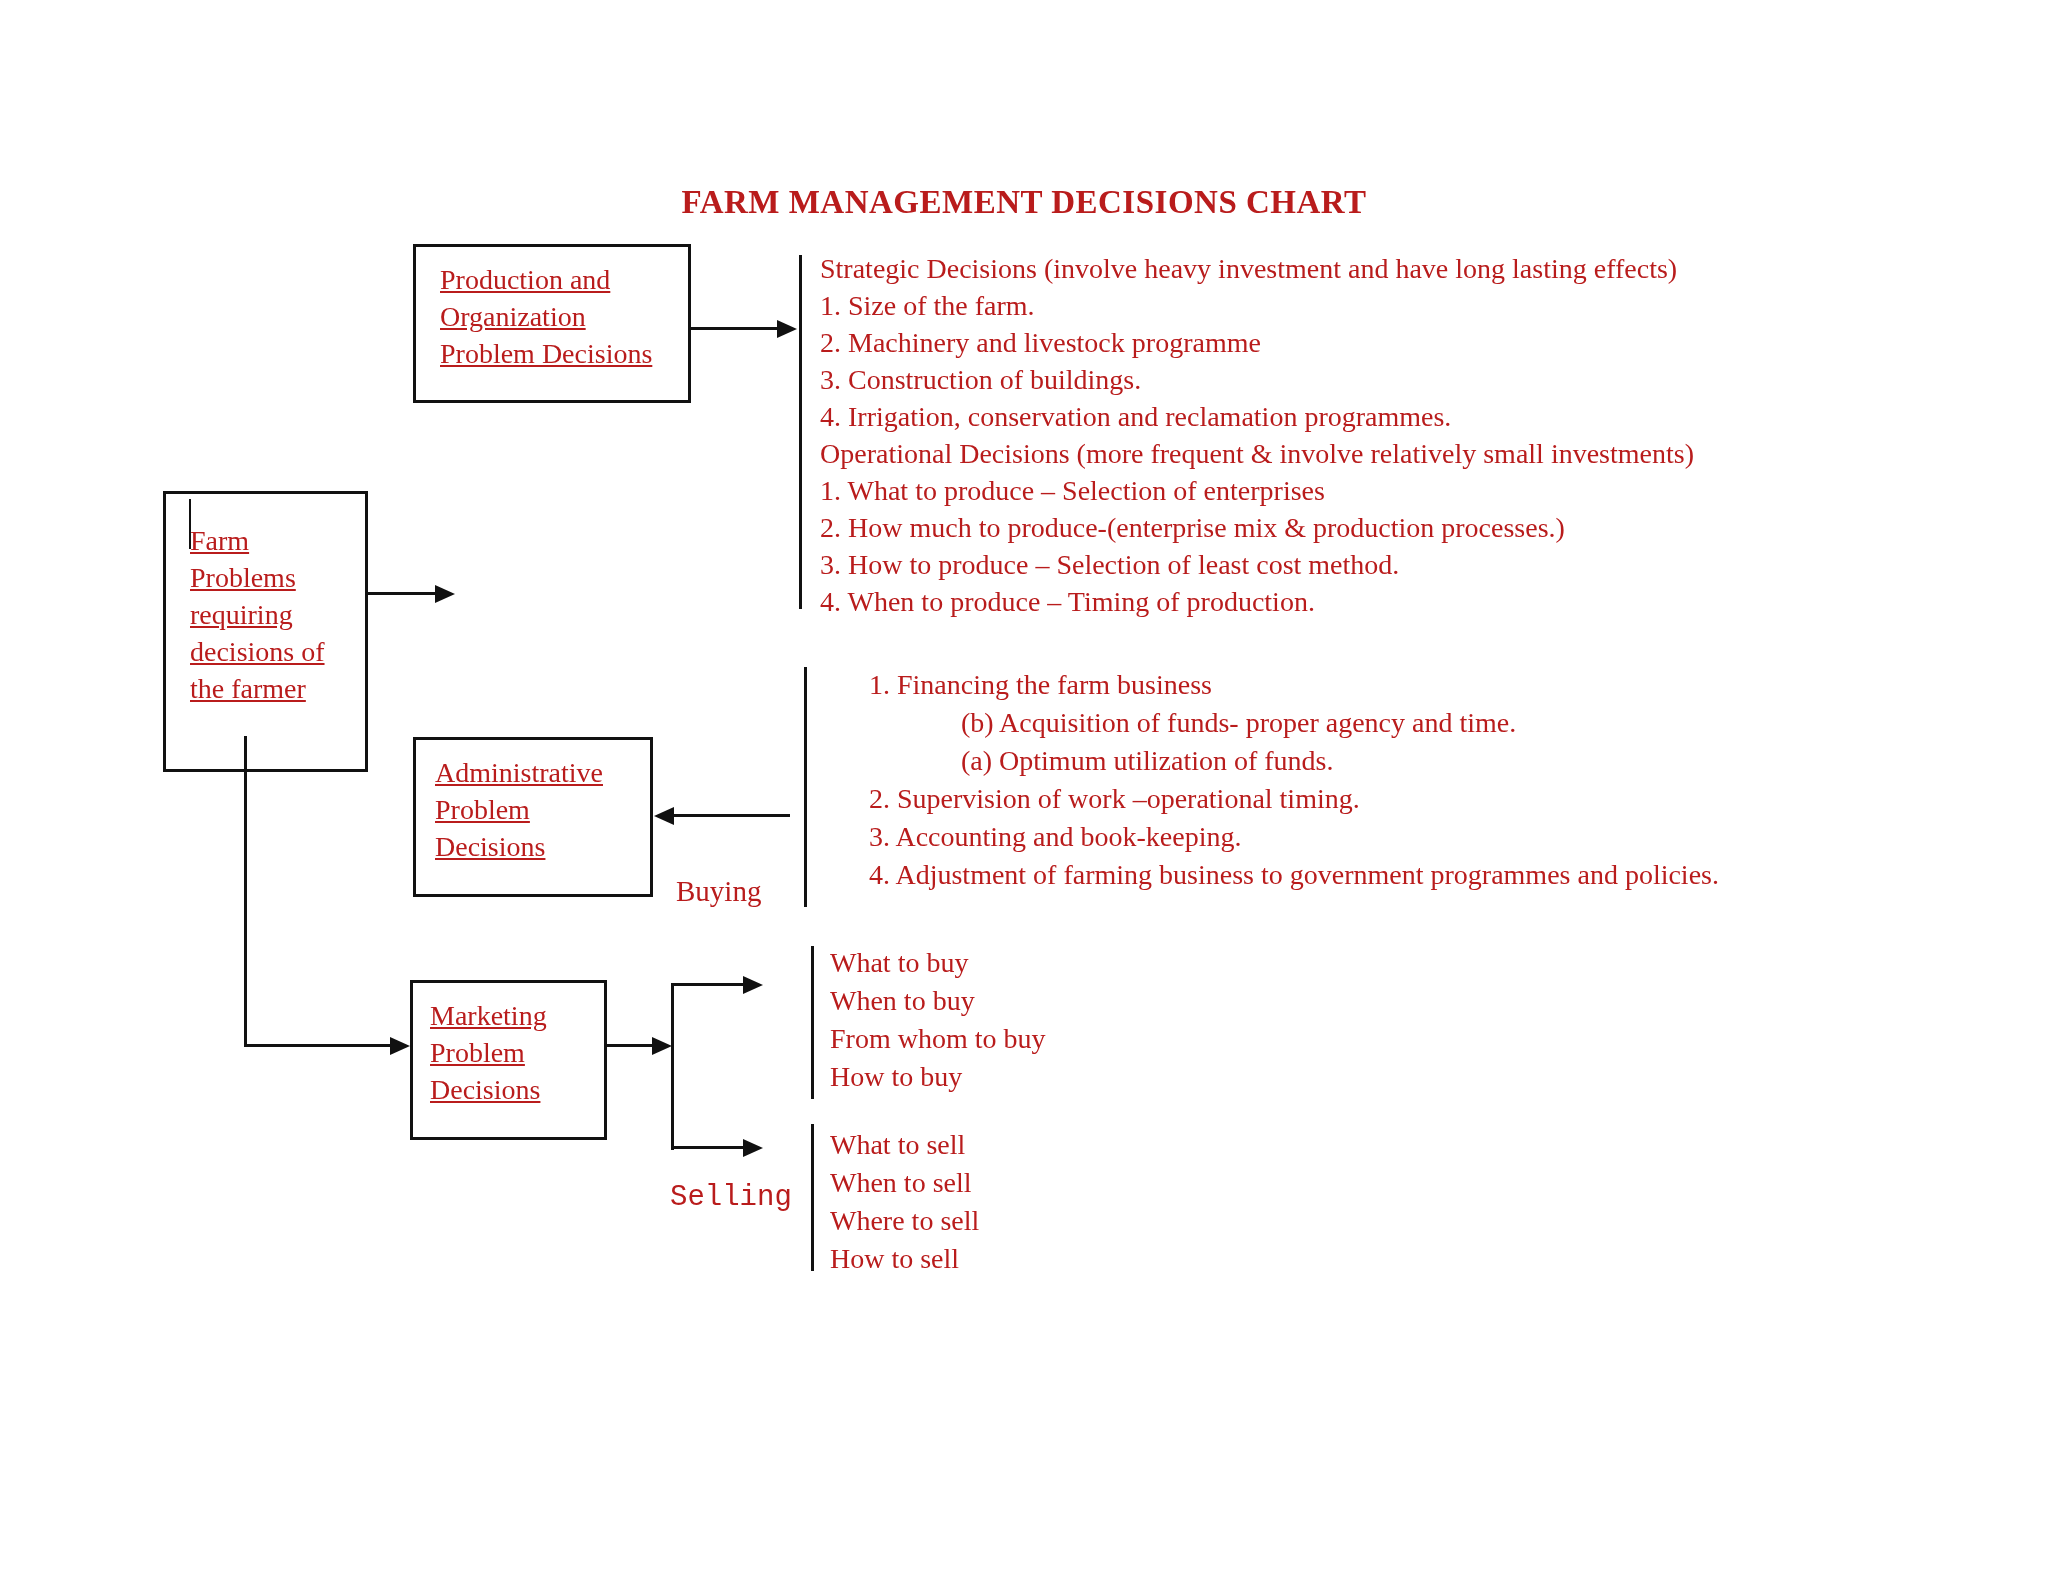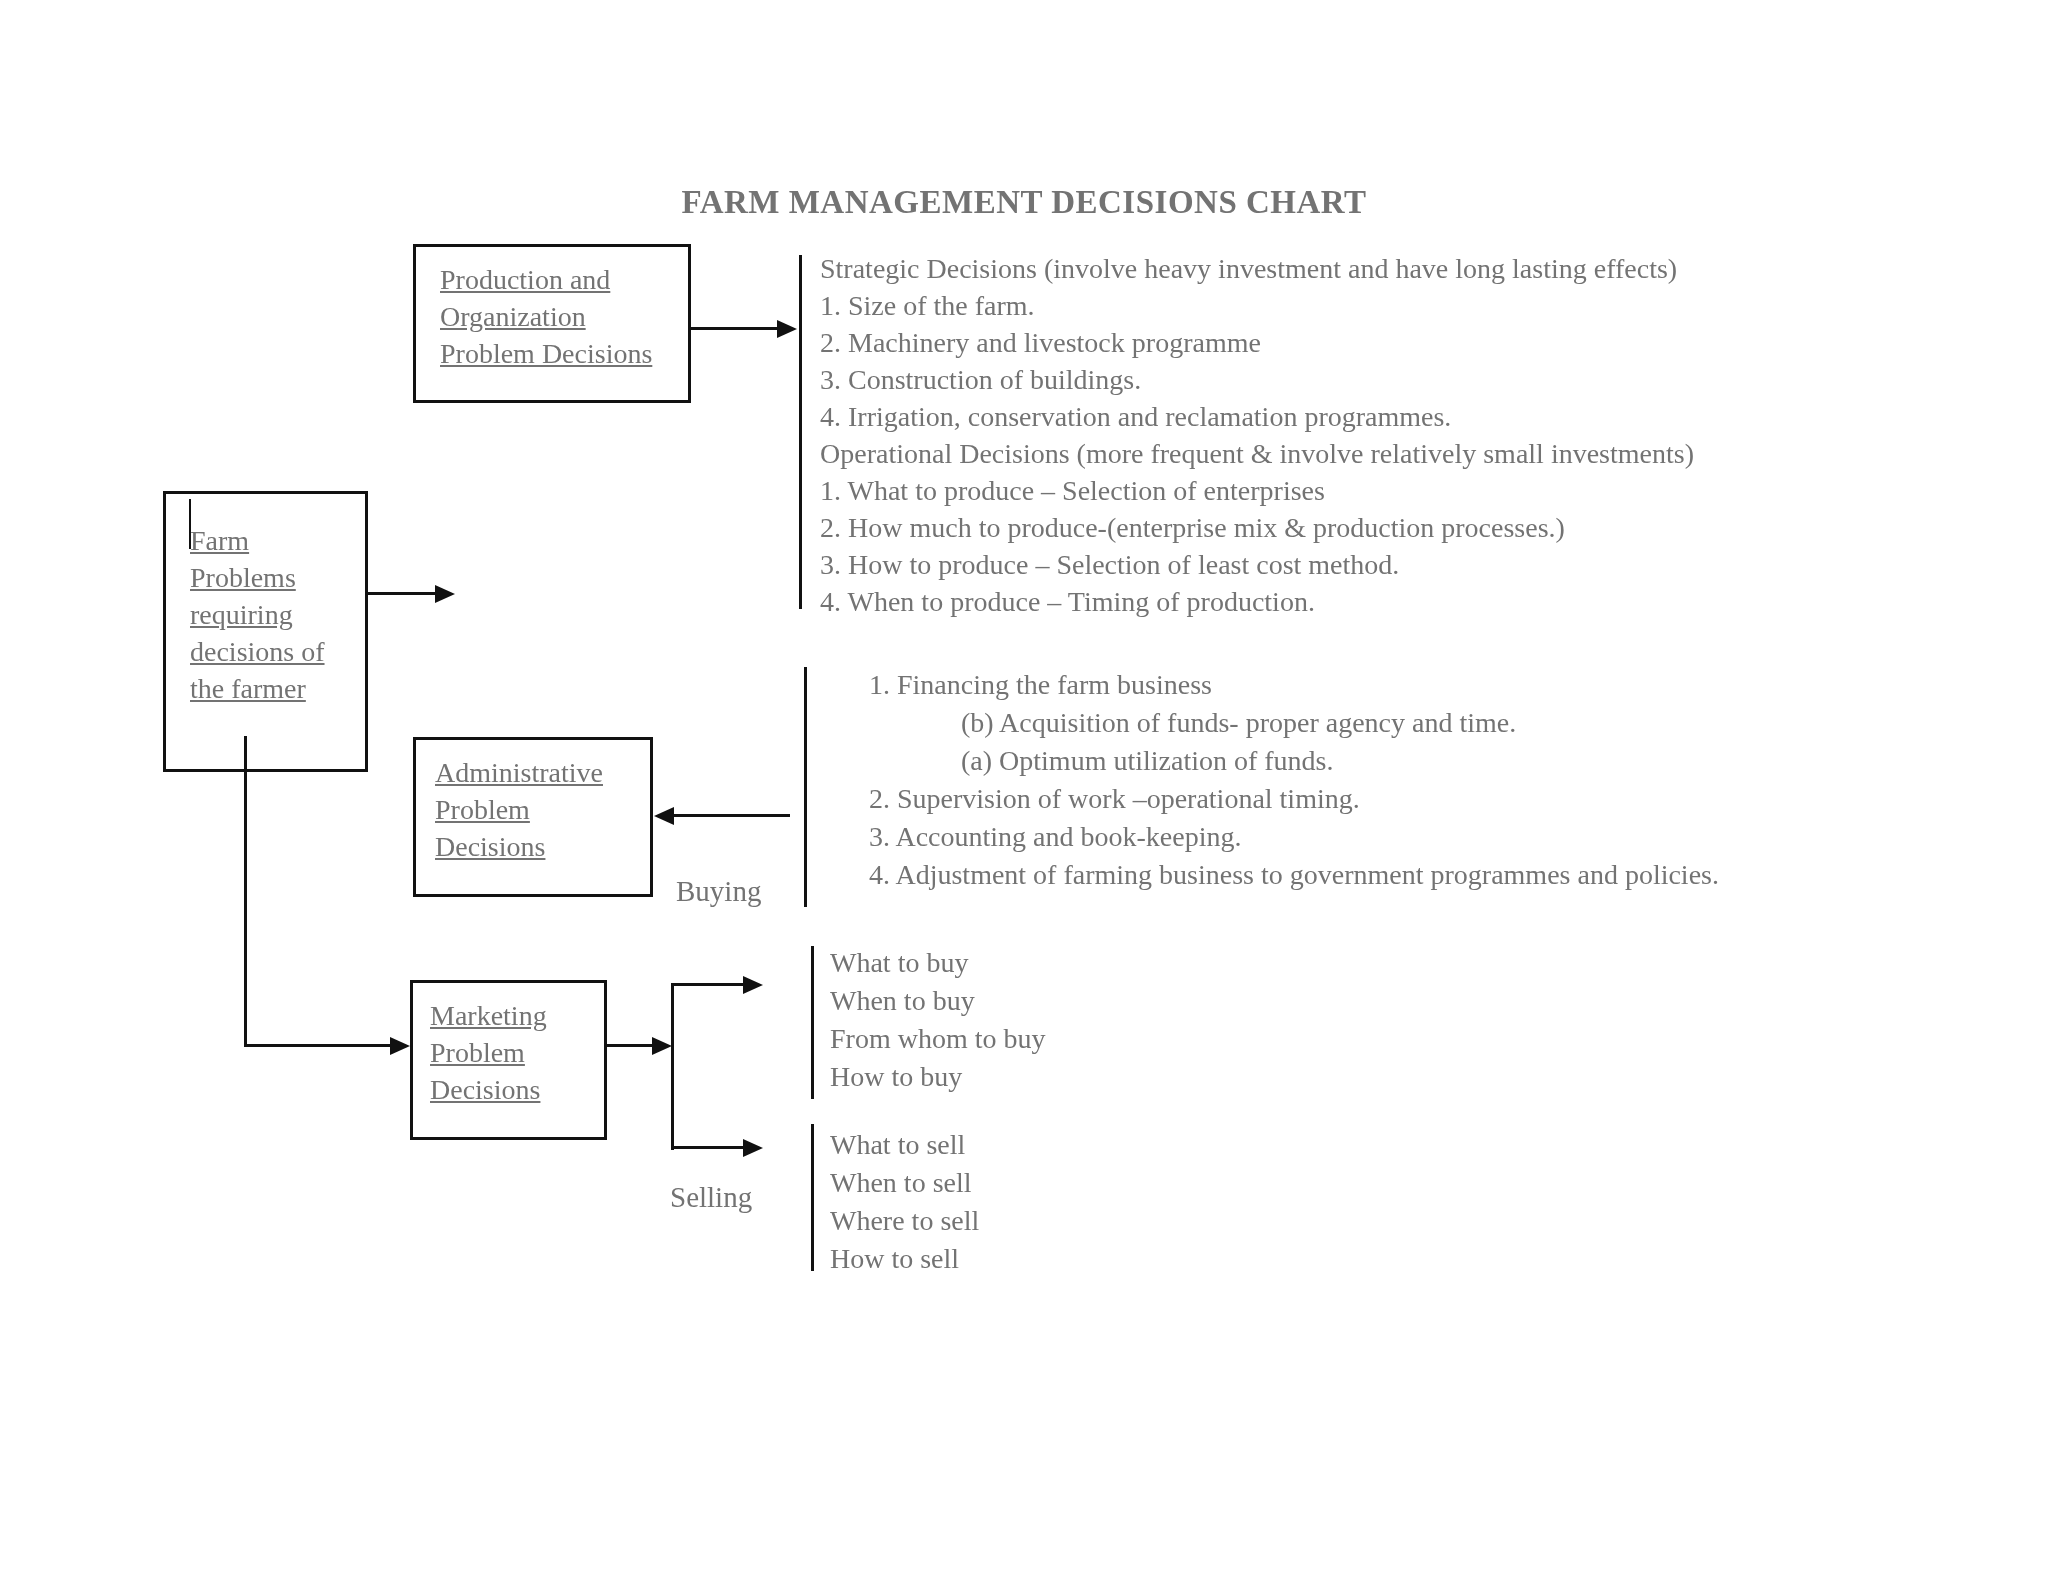--- a/index.html
+++ b/index.html
@@ -2,21 +2,21 @@
 <html><head>
 <meta charset="utf-8">
 <style>
   html, body { margin: 0; padding: 0; background: #ffffff; }
   #canvas {
     position: relative;
     width: 2048px;
     height: 1582px;
     background: #ffffff;
     font-family: "Liberation Serif", "DejaVu Serif", serif;
-    color: #737373;
+    color: #b91c1c;
     overflow: hidden;
   }
   .title {
     position: absolute;
     left: 0; top: 184px; width: 2048px;
     text-align: center;
     font-size: 33px;
     font-weight: bold;
     letter-spacing: 0.5px;
   }
@@ -119,21 +119,21 @@
 
   <div class="branch-label" style="left:676px; top:875px;">Buying</div>
   <div class="vline" style="left:811px; top:946px; height:153px;"></div>
   <div class="list wide" style="left:830px; top:944px;">
     <div class="lline">What to buy</div>
     <div class="lline">When to buy</div>
     <div class="lline">From whom to buy</div>
     <div class="lline">How to buy</div>
   </div>
 
-  <div class="branch-label" style="left:670px; top:1181px;">Selling</div>
+  <div class="branch-label" style="left:670px; top:1181px;font-family:Liberation Mono, monospace;">Selling</div>
   <div class="vline" style="left:811px; top:1124px; height:147px;"></div>
   <div class="list wide" style="left:830px; top:1126px;">
     <div class="lline">What to sell</div>
     <div class="lline">When to sell</div>
     <div class="lline">Where to sell</div>
     <div class="lline">How to sell</div>
   </div>
 
   <div class="hline" style="left:690px; top:327px; width:88px;"></div>
   <div class="arrow-right" style="left:777px; top:320px;"></div>

